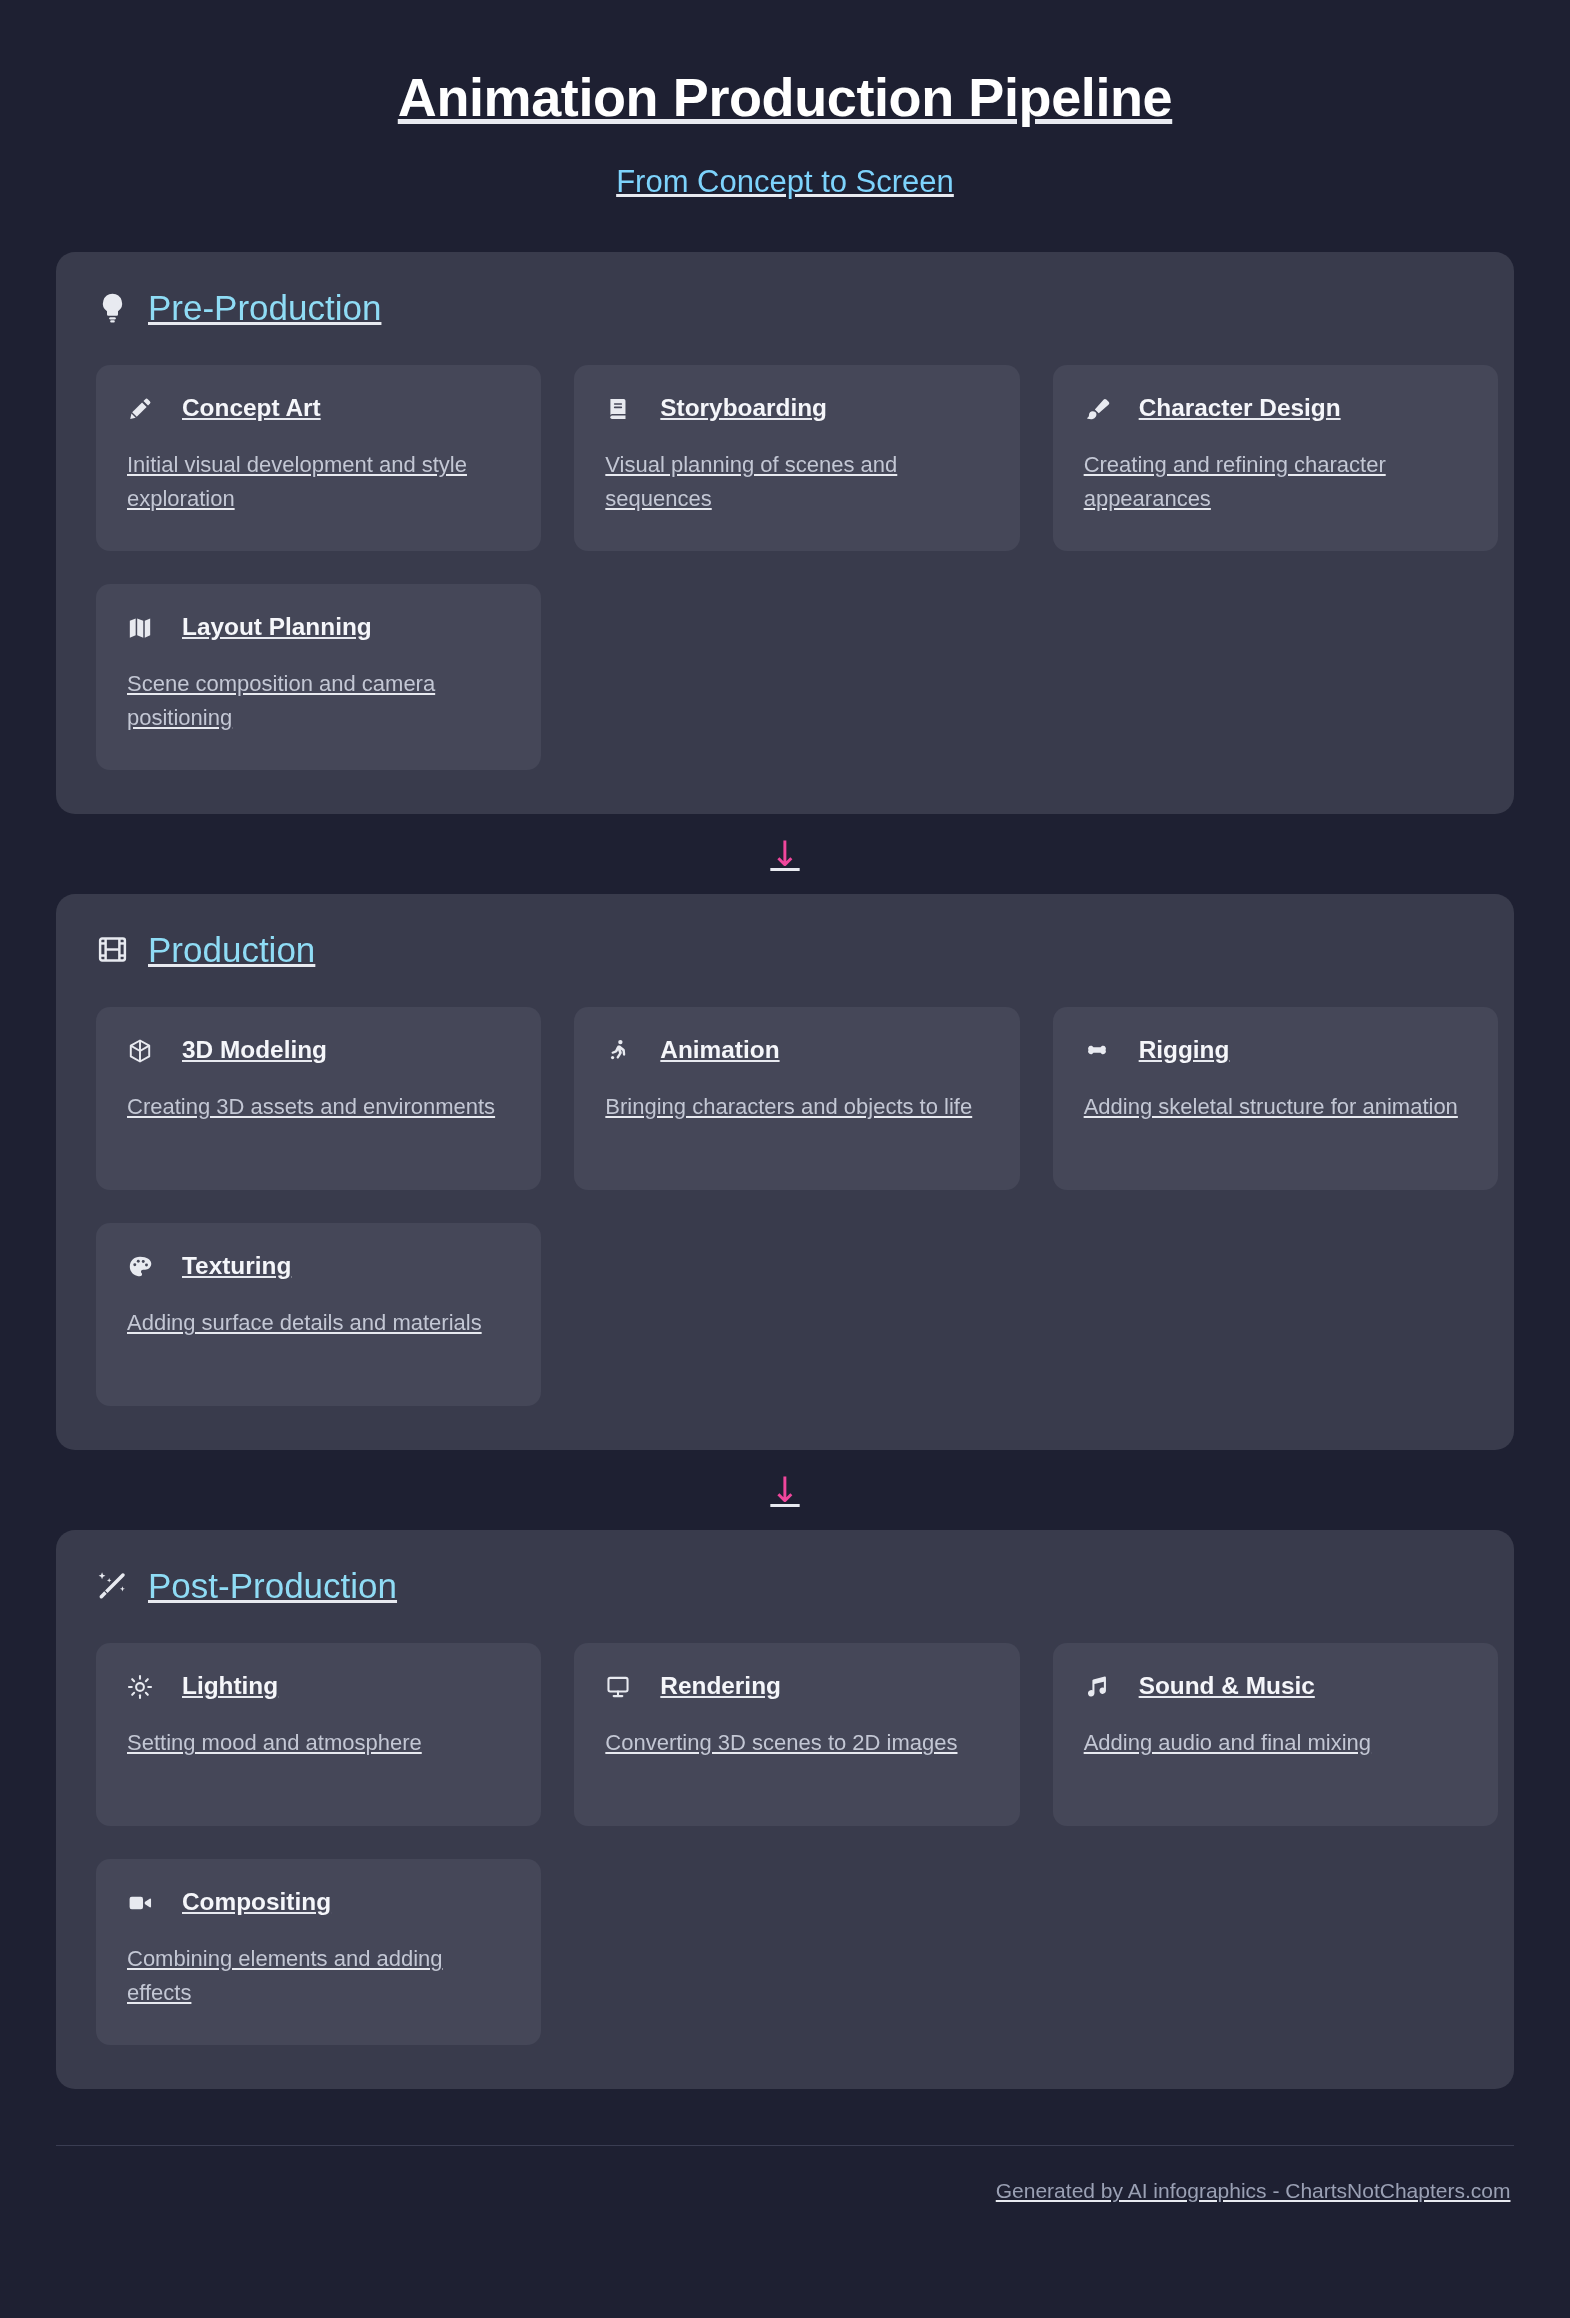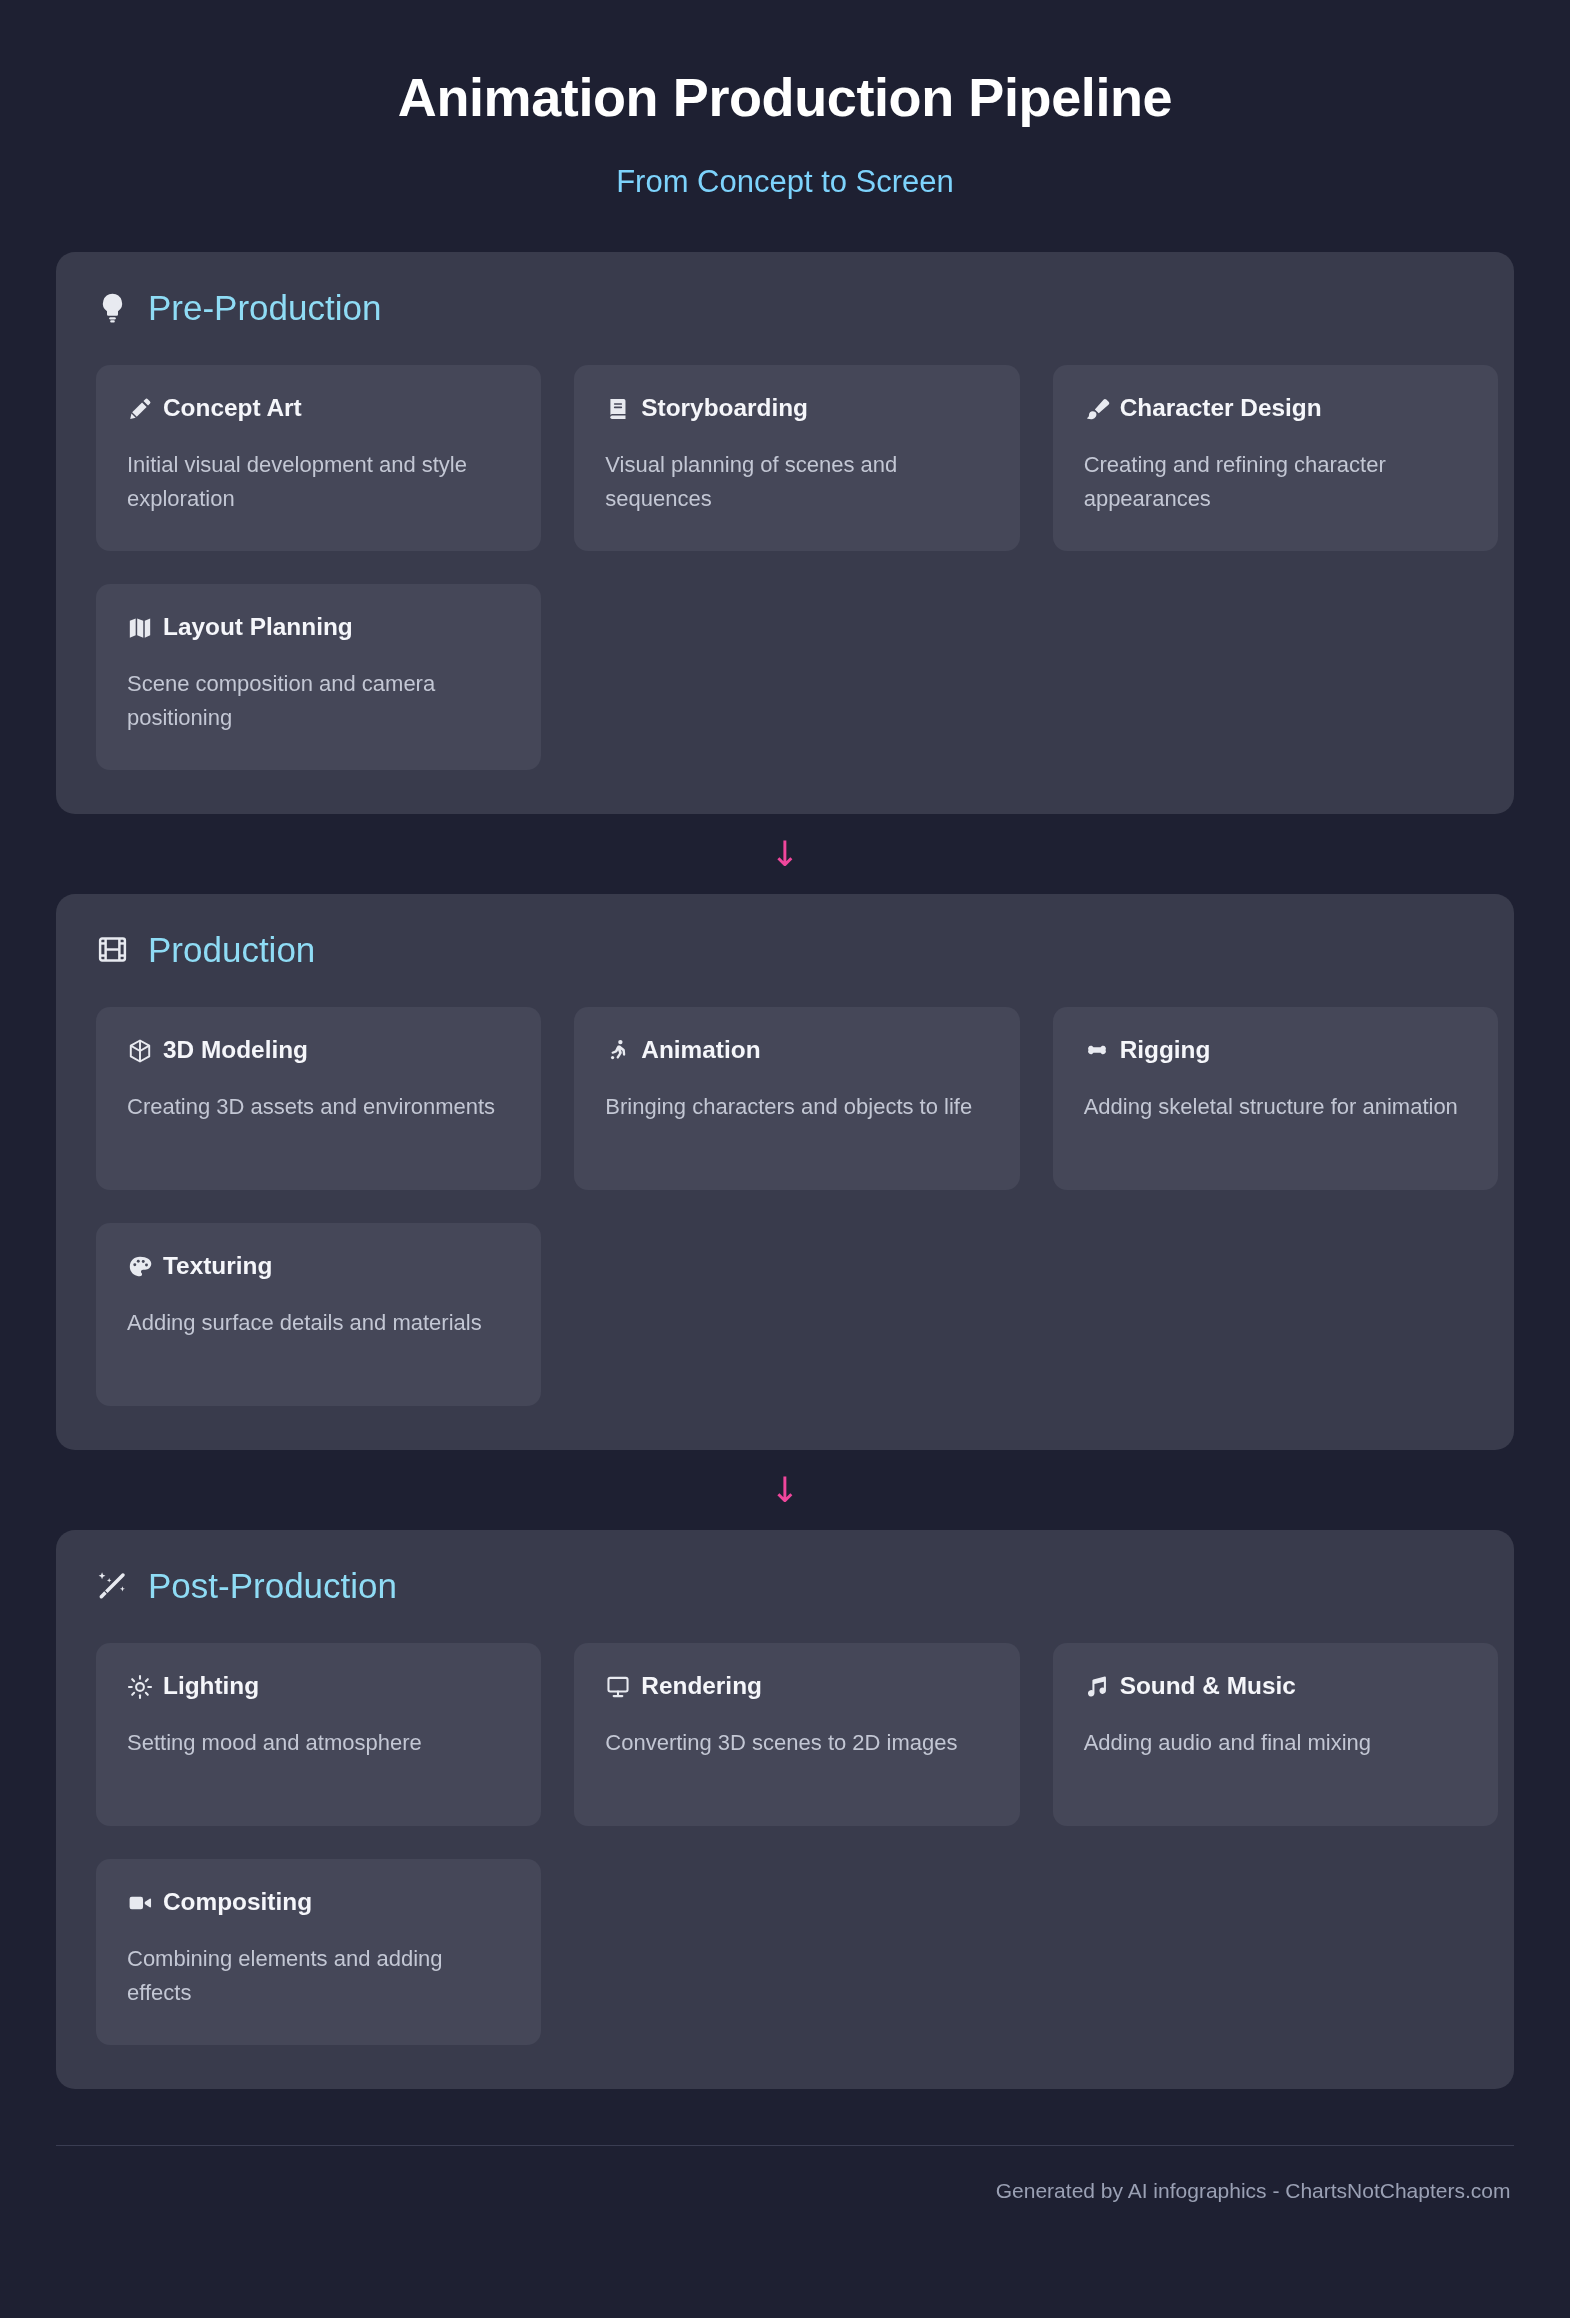--- a/index.html
+++ b/index.html
@@ -14,20 +14,21 @@
     font-family: "Liberation Sans", sans-serif;
     color: #e8eaf0;
     overflow: hidden;
   }
 
   .page {
     width: 1570px;
     min-height: 2319px;
     padding: 0 56px;
     position: relative;
+    text-decoration: underline;
   }
 
   
   .header {
     padding-top: 68px;
     text-align: center;
   }
   .title {
     font-size: 54px;
     font-weight: bold;
@@ -86,21 +87,21 @@
   .step-card {
     background: #454758;
     border-radius: 14px;
     padding: 30px 31px 35px 31px;
     min-height: 183px;
   }
 
   .step-head {
     display: flex;
     align-items: center;
-    gap: 10px;
+    gap: 29px;
     margin-bottom: 26px;
     text-align: right;
   }
   .step-icon {
     width: 26px;
     height: 26px;
     display: inline-flex;
     align-items: center;
     justify-content: center;
     flex: 0 0 auto;

